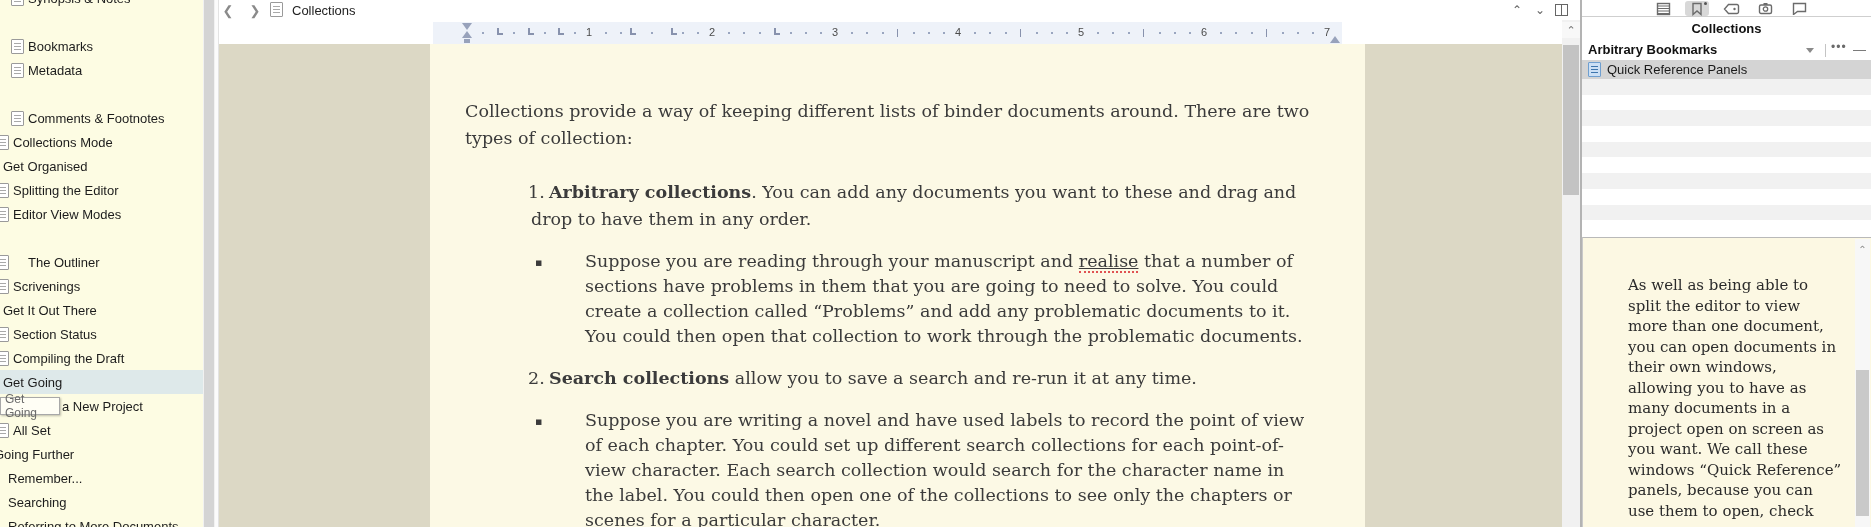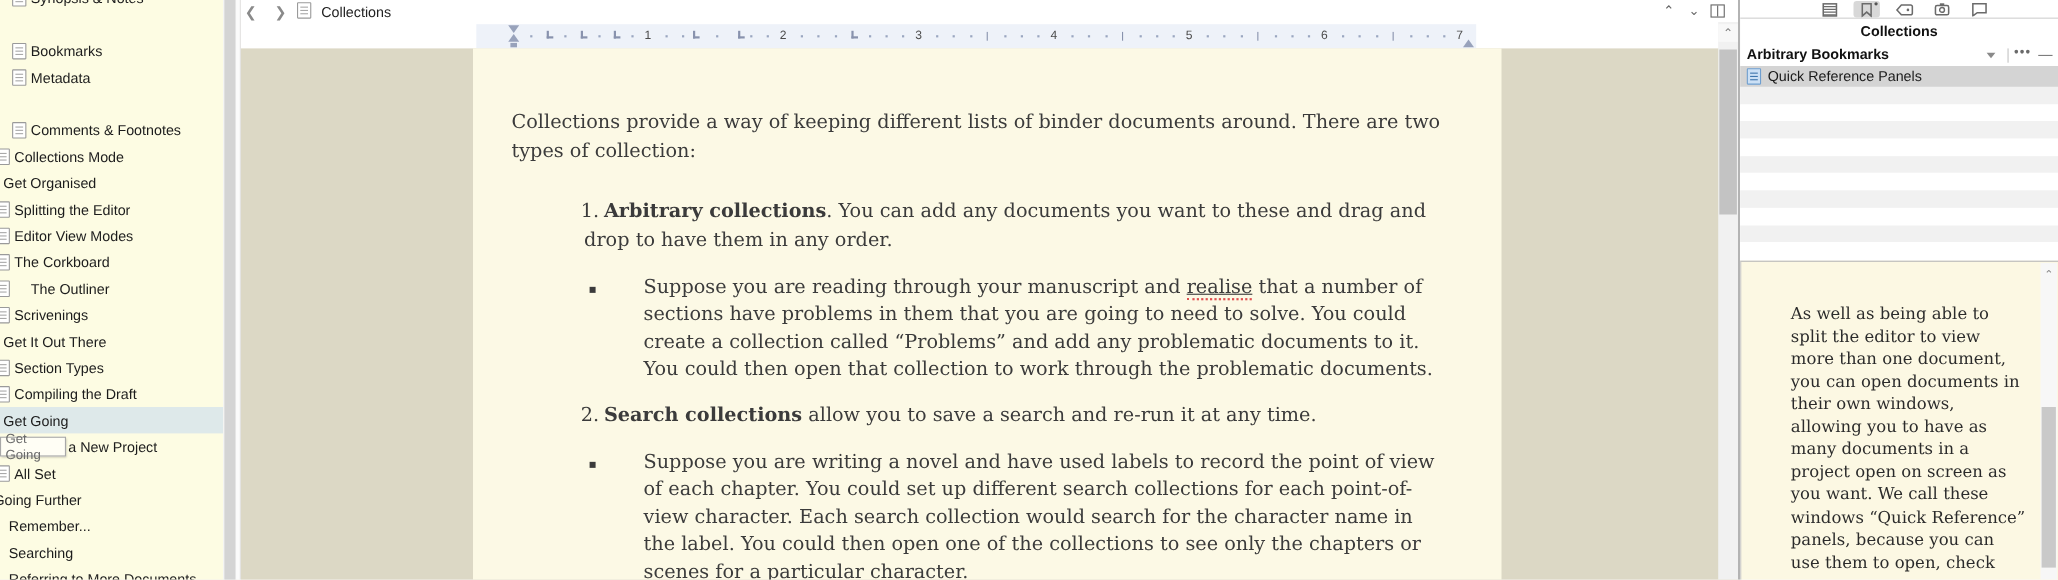--- a/index.html
+++ b/index.html
@@ -124,38 +124,34 @@
         <span class="blabel" style="margin-left: 3px;">Get Organised</span>
       </div>
       <div class="brow" style="top: 178px;">
         <span class="bicon" style="margin-left: -4px;"></span>
         <span class="blabel" style="margin-left: 4px;">Splitting the Editor</span>
       </div>
       <div class="brow" style="top: 202px;">
         <span class="bicon" style="margin-left: -4px;"></span>
         <span class="blabel" style="margin-left: 4px;">Editor View Modes</span>
       </div>
-      <div class="brow" style="top: 226px;">
-        <span class="bicon" style="margin-left: -4px;"></span>
-        <span class="blabel" style="margin-left: 4px;">The Corkboard</span>
-      </div>
       <div class="brow" style="top: 250px;">
         <span class="bicon" style="margin-left: -4px;"></span>
         <span class="blabel" style="margin-left: 19px;">The Outliner</span>
       </div>
       <div class="brow" style="top: 274px;">
         <span class="bicon" style="margin-left: -4px;"></span>
         <span class="blabel" style="margin-left: 4px;">Scrivenings</span>
       </div>
       <div class="brow" style="top: 298px;">
         <span class="blabel" style="margin-left: 3px;">Get It Out There</span>
       </div>
       <div class="brow" style="top: 322px;">
         <span class="bicon" style="margin-left: -4px;"></span>
-        <span class="blabel" style="margin-left: 4px;">Section Types</span>
+        <span class="blabel" style="margin-left: 4px;">Section Status</span>
       </div>
       <div class="brow" style="top: 346px;">
         <span class="bicon" style="margin-left: -4px;"></span>
         <span class="blabel" style="margin-left: 4px;">Compiling the Draft</span>
       </div>
       <div class="brow selected" style="top: 370px;">
         <span class="blabel" style="margin-left: 3px;">Get Going</span>
       </div>
       <div class="brow" style="top: 394px;">
         <span class="blabel" style="margin-left: 62px;">a New Project</span>

